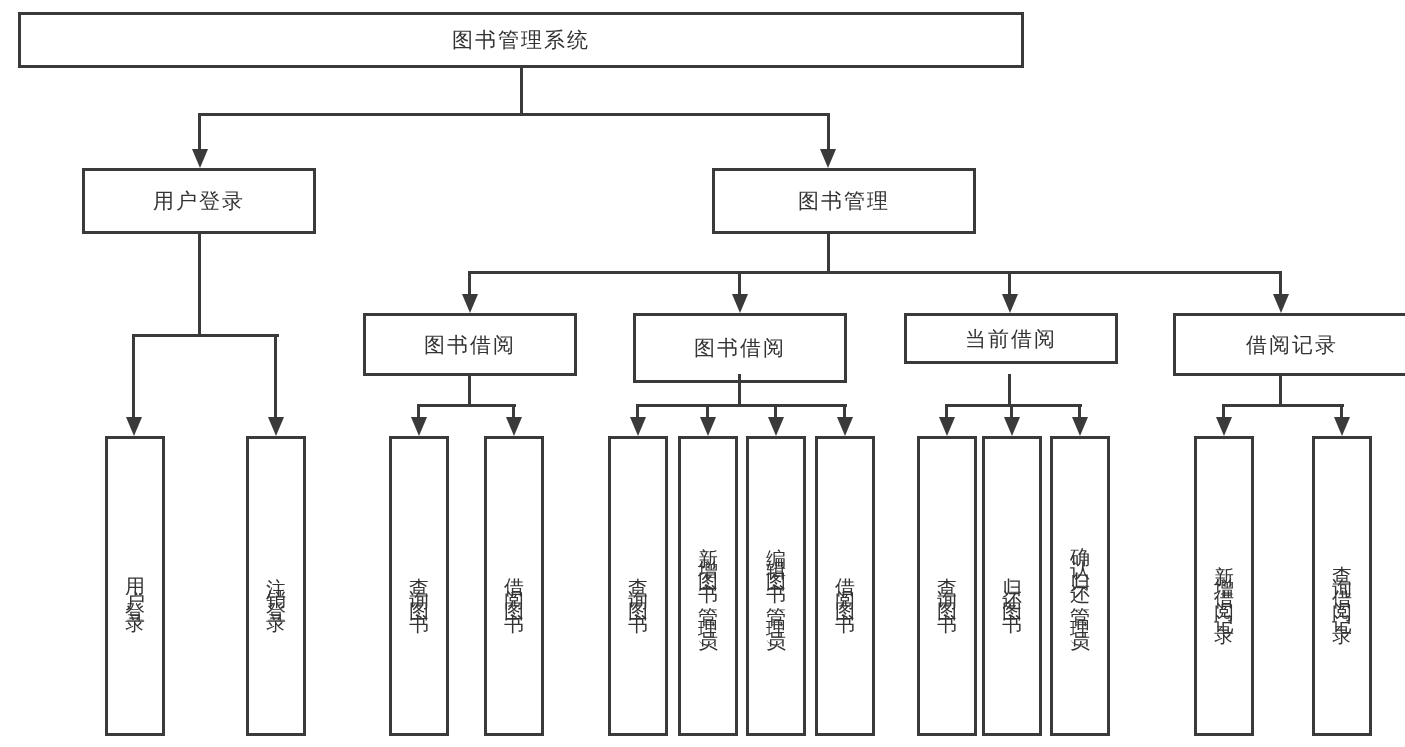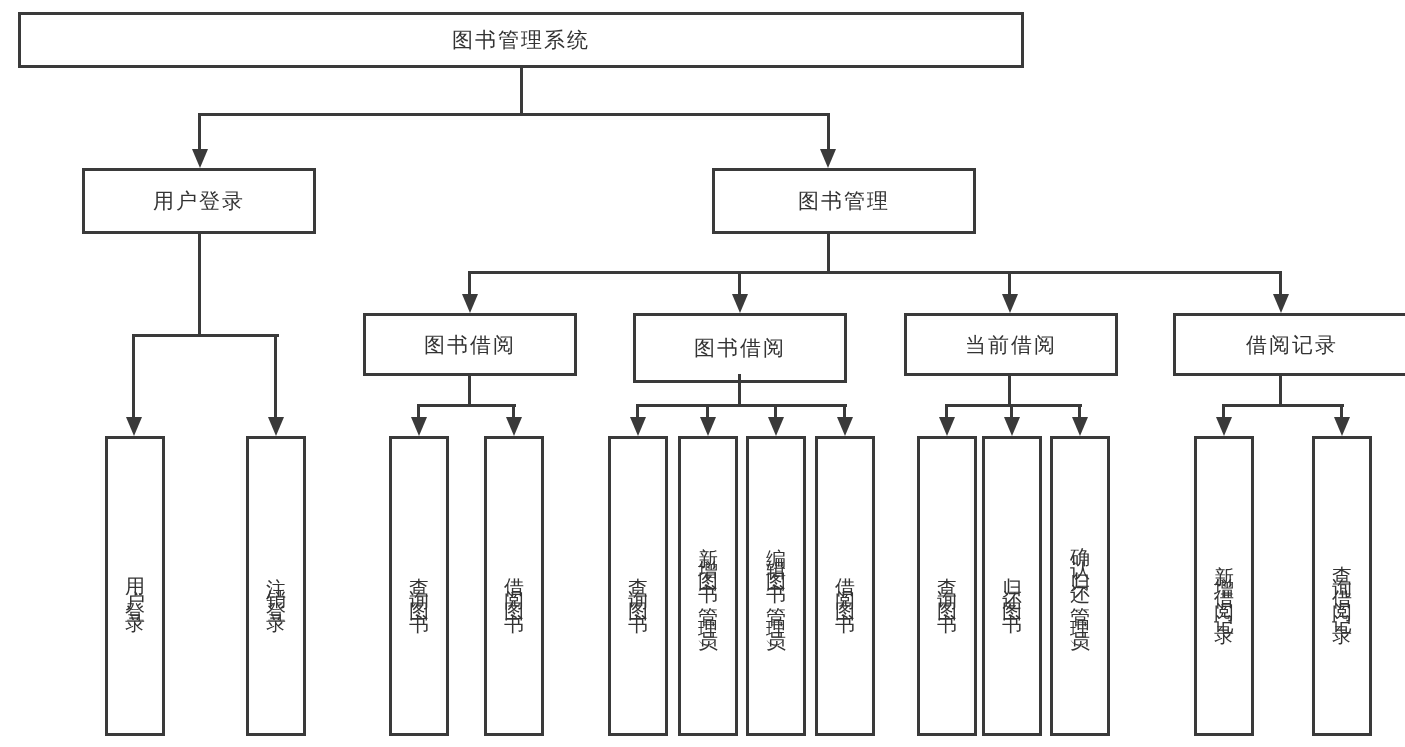--- a/index.html
+++ b/index.html
@@ -74,21 +74,21 @@
   <div class="tri" style="left:1002px;top:294px"></div>
   <div class="vl" style="left:1279px;top:273px;height:25px"></div>
   <div class="tri" style="left:1273px;top:294px"></div>
 
   <div class="hbox" style="left:363px;top:313px;width:214px;height:63px">
     <span>图书借阅</span>
   </div>
   <div class="hbox" style="left:633px;top:313px;width:214px;height:70px">
     <span>图书借阅</span>
   </div>
-  <div class="hbox" style="left:904px;top:313px;width:214px;height:63px">
+  <div class="hbox" style="left:904px;top:313px;width:214px;height:51px">
     <span>当前借阅</span>
   </div>
   <div class="hbox" style="left:1173px;top:313px;width:238px;height:63px">
     <span>借阅记录</span>
   </div>
 
   <div class="vl" style="left:468px;top:374px;height:33px"></div>
   <div class="hl" style="left:417px;top:404px;width:99px"></div>
   <div class="vl" style="left:417px;top:406px;height:16px"></div>
   <div class="tri" style="left:411px;top:417px"></div>

